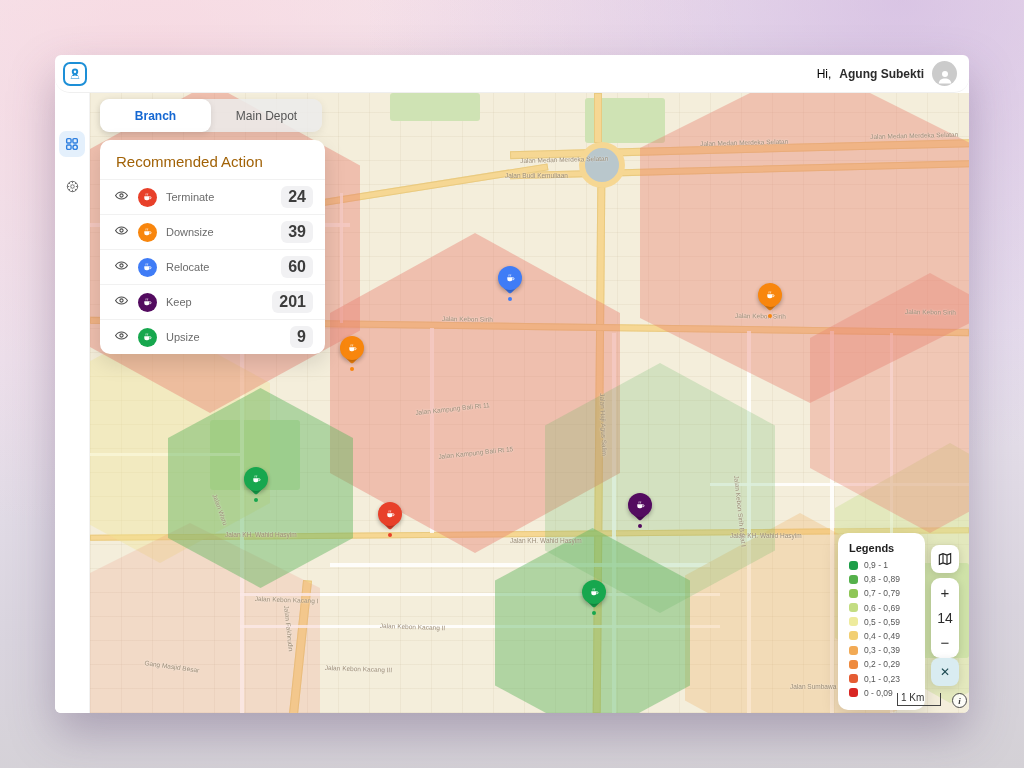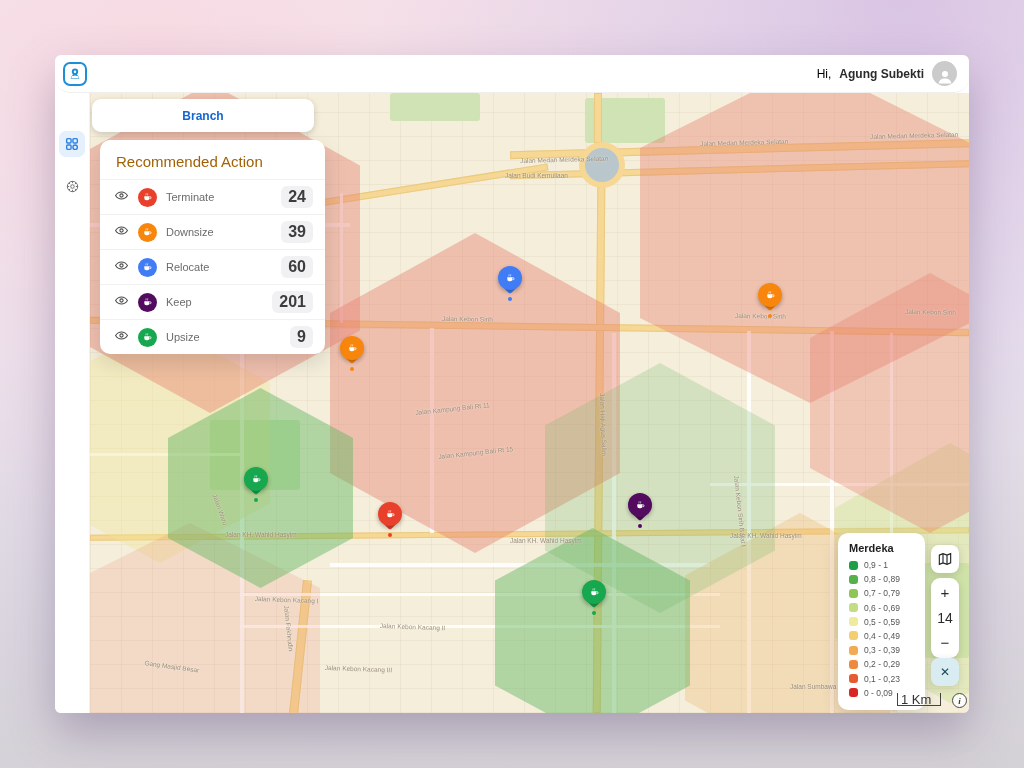--- a/index.html
+++ b/index.html
@@ -51,21 +51,21 @@
   
   .marker { position:absolute; width:24px; z-index:4; }
   .m-circle { position:absolute; left:0; top:0; width:24px; height:24px; border-radius:50%;
     display:flex; align-items:center; justify-content:center;
     box-shadow:0 2px 4px rgba(0,0,0,.3); z-index:2; }
   .m-tail { position:absolute; left:7px; top:16px; width:10px; height:10px;
     transform:rotate(45deg); border-radius:2px; z-index:1; }
   .m-dot { position:absolute; left:10px; top:31px; width:4px; height:4px; border-radius:50%; z-index:1; }
 
   
-  .tabs { position:absolute; left:2px; top:6px; width:222px; height:33px; z-index:5;
+  .tabs { position:absolute; left:10px; top:6px; width:222px; height:33px; z-index:5;
     background:rgba(235,235,235,.85); border-radius:9px; display:flex;
     box-shadow:0 2px 8px rgba(0,0,0,.08); }
   .tab { flex:1; display:flex; align-items:center; justify-content:center;
     font-size:12px; color:#555; cursor:pointer; }
   .tab.active { background:#fff; border-radius:9px; color:#1467d2; font-weight:bold;
     box-shadow:0 2px 6px rgba(0,0,0,.10); }
 
   .panel { position:absolute; left:10px; top:47px; width:225px; z-index:5;
     background:#fff; border-radius:10px; box-shadow:0 8px 22px rgba(0,0,0,.13); }
   .panel-title { font-size:15px; font-weight:normal; color:#a16207; padding:13px 16px 9px; }
@@ -101,21 +101,21 @@
     display:flex; flex-direction:column; align-items:center; padding:4px 0;
     box-shadow:0 2px 8px rgba(0,0,0,.15); }
   .zoom-btn { font-size:15px; color:#2b2b2b; line-height:22px; cursor:pointer; }
   .zoom-level { font-size:14px; color:#2b2b2b; padding:6px 0; }
   .close-btn { top:565px; width:28px; height:28px; background:#d9ecf1; border-radius:8px;
     display:flex; align-items:center; justify-content:center; font-size:12px; color:#1c4a52;
     box-shadow:0 2px 8px rgba(0,0,0,.12); cursor:pointer; }
 
   .scalebar { position:absolute; left:807px; top:600px; width:44px; height:13px; z-index:5;
     border-left:1.5px solid #444; border-right:1.5px solid #444; border-bottom:1.5px solid #444; }
-  .scalebar span { position:absolute; left:3px; top:-1px; font-size:13px; color:#333; }
+  .scalebar span { position:absolute; left:3px; top:-1px; font-size:10px; color:#333; }
   .info-btn { position:absolute; left:862px; top:600px; width:15px; height:15px; z-index:5;
     border:1.5px solid #4a4a4a; border-radius:50%; background:rgba(255,255,255,.8);
     display:flex; align-items:center; justify-content:center;
     font-size:9px; font-weight:bold; color:#3b3b3b; font-family:"Liberation Serif",serif; font-style:italic; cursor:pointer; }
 </style>
 </head>
 <body>
 
 <div class="stage">
   <div class="window">
@@ -298,20 +298,21 @@
     <path fill="#fff" d="M5 9h11v4.6A4.4 4.4 0 0 1 11.6 18H9.4A4.4 4.4 0 0 1 5 13.6z"></path>
     <path fill="none" stroke="#fff" stroke-width="1.7" d="M16 10.2h1.5a2.3 2.3 0 0 1 0 4.6H16"></path>
     <path fill="none" stroke="#fff" stroke-width="1.4" stroke-linecap="round" d="M8.7 3.8c-.5 1 .5 1.4 0 2.8M12.2 3.8c-.5 1 .5 1.4 0 2.8"></path>
   </svg>
 </div>
           <div class="m-dot" style="background: rgb(23, 167, 78);"></div>
         </div>
 
         <div class="tabs">
           <div class="tab active">Branch</div>
+          <div class="tab">Main Depot</div>
         </div>
 
         <div class="panel">
           <div class="panel-title">Recommended Action</div>
           <div class="p-row">
             <span class="eye-slot">
   <svg viewBox="0 0 24 24" width="15" height="15" fill="none" stroke="#4a4a4a" stroke-width="1.7">
     <path d="M2.5 12S6 6.3 12 6.3 21.5 12 21.5 12 18 17.7 12 17.7 2.5 12 2.5 12z"></path>
     <circle cx="12" cy="12" r="2.6"></circle>
   </svg>
@@ -391,21 +392,21 @@
     <path fill="none" stroke="#fff" stroke-width="1.4" stroke-linecap="round" d="M8.7 3.8c-.5 1 .5 1.4 0 2.8M12.2 3.8c-.5 1 .5 1.4 0 2.8"></path>
   </svg>
 </span>
             <span class="p-label">Upsize</span>
             <span class="p-badge">9</span>
           </div>
         </div>
 
 
         <div class="legend">
-          <div class="legend-title">Merdeka</div>
+          <div class="legend-title">Legends</div>
           <div class="l-row">
               <span class="l-dot" style="background: rgb(29, 158, 72);"></span>
               <span class="l-range">0,9 - 1</span>
             </div>
           <div class="l-row">
               <span class="l-dot" style="background: rgb(85, 177, 75);"></span>
               <span class="l-range">0,8 - 0,89</span>
             </div>
           <div class="l-row">
               <span class="l-dot" style="background: rgb(142, 198, 86);"></span>

